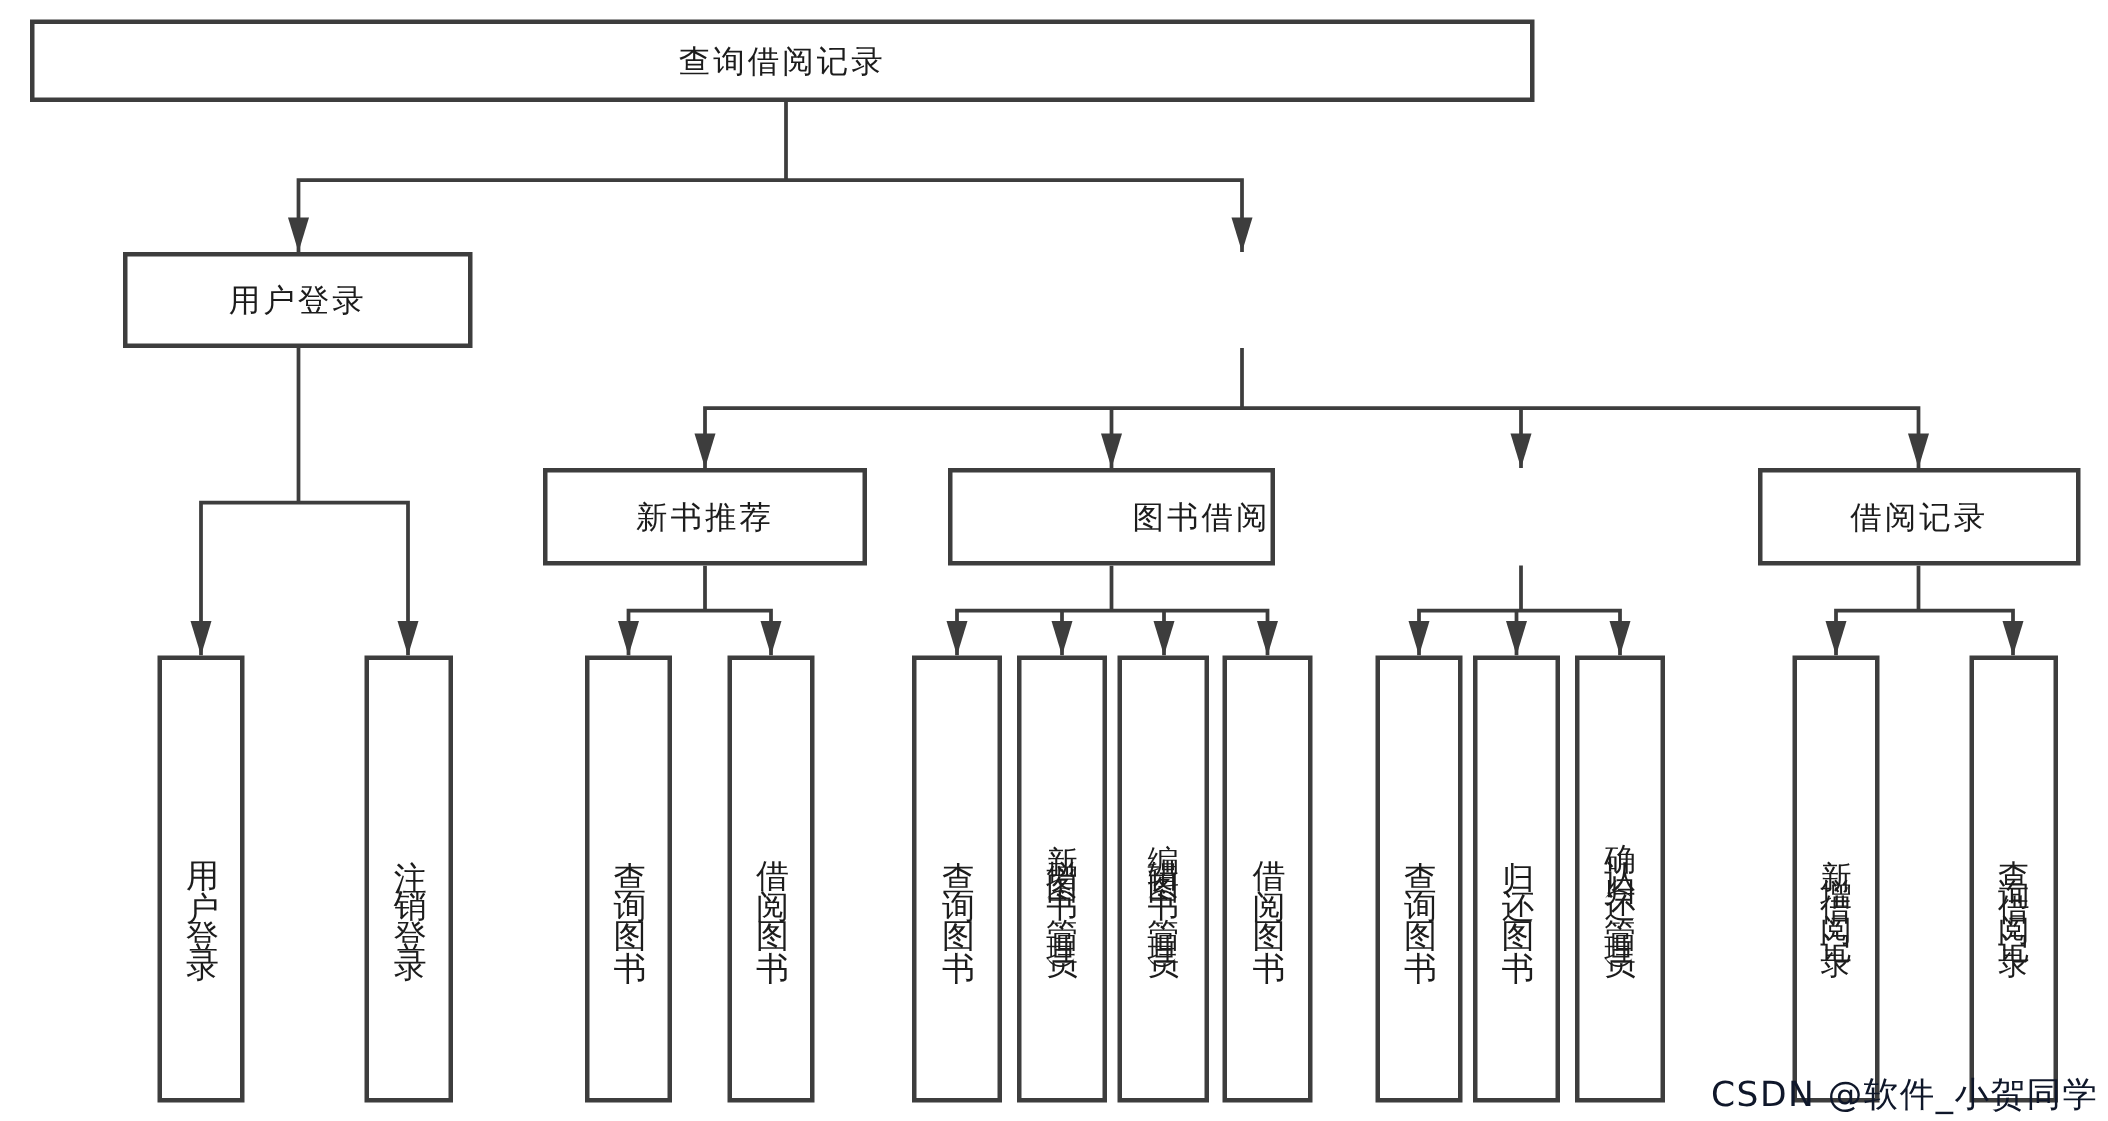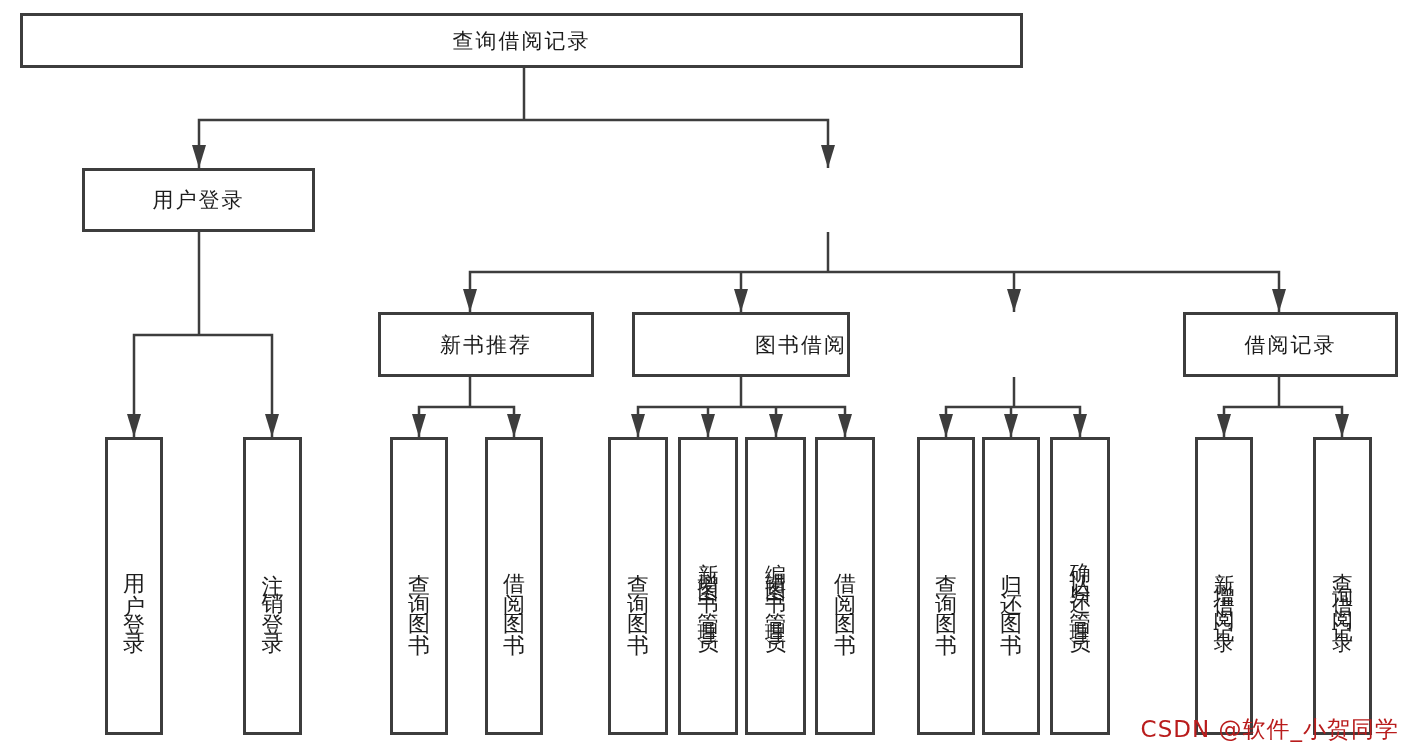--- a/index.html
+++ b/index.html
@@ -60,21 +60,21 @@
   .v9 {
     font-size: 21px;
     letter-spacing: 10px;
     margin-bottom: -10px;
   }
   .watermark {
     position: absolute;
     right: 6px;
     bottom: 2px;
     font-size: 23px;
-    color: #b91c1c;
+    color: #0f172a;
     letter-spacing: 1px;
     z-index: 5;
     white-space: nowrap;
   }
 </style>
 </head>
 <body>
 
 <div id="stage">
 
@@ -131,27 +131,27 @@
   </svg>
 
   <div class="node root" style="left:20px; top:13px; width:1003px; height:55px;">
     <span class="hlabel">查询借阅记录</span>
   </div>
 
   <div class="node" style="left:82px; top:168px; width:233px; height:64px;">
     <span class="hlabel">用户登录</span>
   </div>
 
-  <div class="node" style="left:362px; top:312px; width:216px; height:65px;margin-left:16px;">
+  <div class="node" style="left:362px; top:312px; width:216px; height:65px;">
     <span class="hlabel">新书推荐</span>
   </div>
   <div class="node" style="left:632px; top:312px; width:218px; height:65px;justify-content:flex-end;">
     <span class="hlabel">图书借阅</span>
   </div>
-  <div class="node" style="left:1172px; top:312px; width:215px; height:65px;margin-left:11px;">
+  <div class="node" style="left:1172px; top:312px; width:215px; height:65px;">
     <span class="hlabel">借阅记录</span>
   </div>
 
   <div class="node" style="left:105px; top:437px; width:58px; height:298px;">
     <span class="vtext v4">用户登录</span>
   </div>
   <div class="node" style="left:243px; top:437px; width:59px; height:298px;">
     <span class="vtext v4">注销登录</span>
   </div>
 

